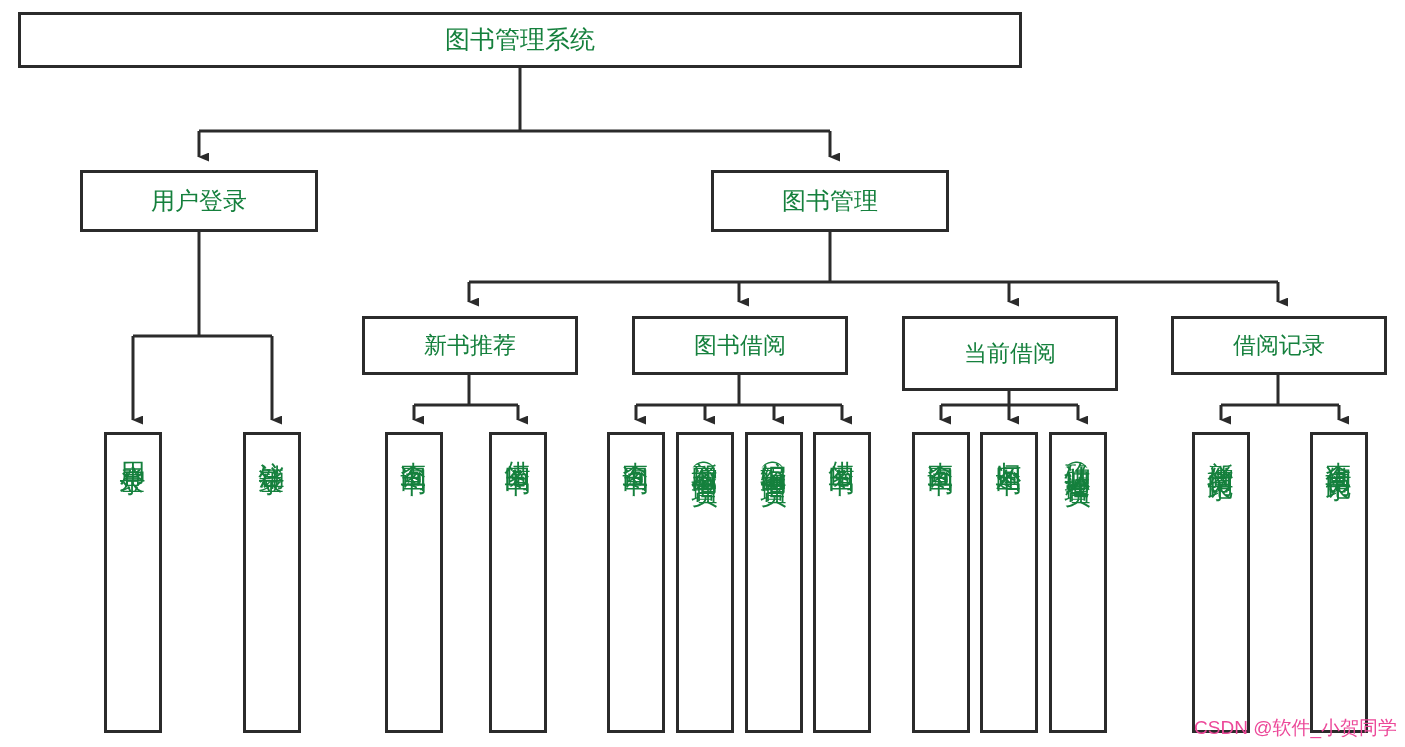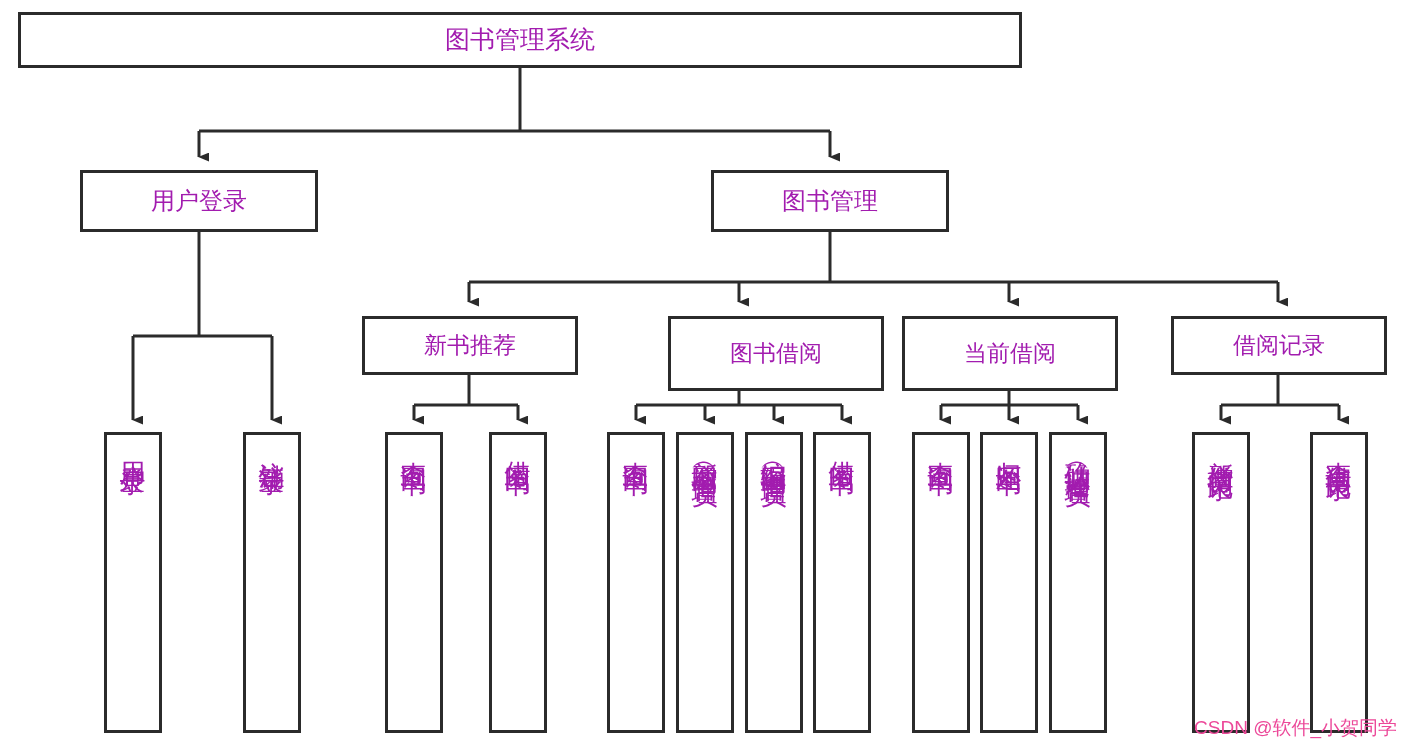--- a/index.html
+++ b/index.html
@@ -30,21 +30,21 @@
     position: absolute;
     box-sizing: border-box;
     background: #ffffff;
     border: 3px solid #2b2b2b;
     display: flex;
     align-items: center;
     justify-content: center;
     z-index: 2;
   }
   .node .node-label {
-    color: #a21caf;
+    color: #15803d;
     text-align: right;
     line-height: 1.18;
     white-space: nowrap;
   }
   
   .node.level-root { border-width: 3px; }
   .node.level-root .node-label { font-size: 25px; }
   
   .node.level-2 .node-label { font-size: 24px; }
   .node.level-3 .node-label { font-size: 23px; }
@@ -147,21 +147,21 @@
   </div>
 
   <div class="node level-3" style="left:362px; top:316px; width:216px; height:59px;">
     <span class="node-label">新书推荐</span>
   </div>
 
   <div class="node level-2" style="left:711px; top:170px; width:238px; height:62px;">
     <span class="node-label">图书管理</span>
   </div>
 
-  <div class="node level-3" style="left:668px; top:316px; width:216px; height:75px;">
+  <div class="node level-3" style="left:632px; top:316px; width:216px; height:59px;">
     <span class="node-label">图书借阅</span>
   </div>
 
   <div class="node level-3" style="left:902px; top:316px; width:216px; height:75px;">
     <span class="node-label">当前借阅</span>
   </div>
 
   <div class="node level-3" style="left:1171px; top:316px; width:216px; height:59px;">
     <span class="node-label">借阅记录</span>
   </div>

